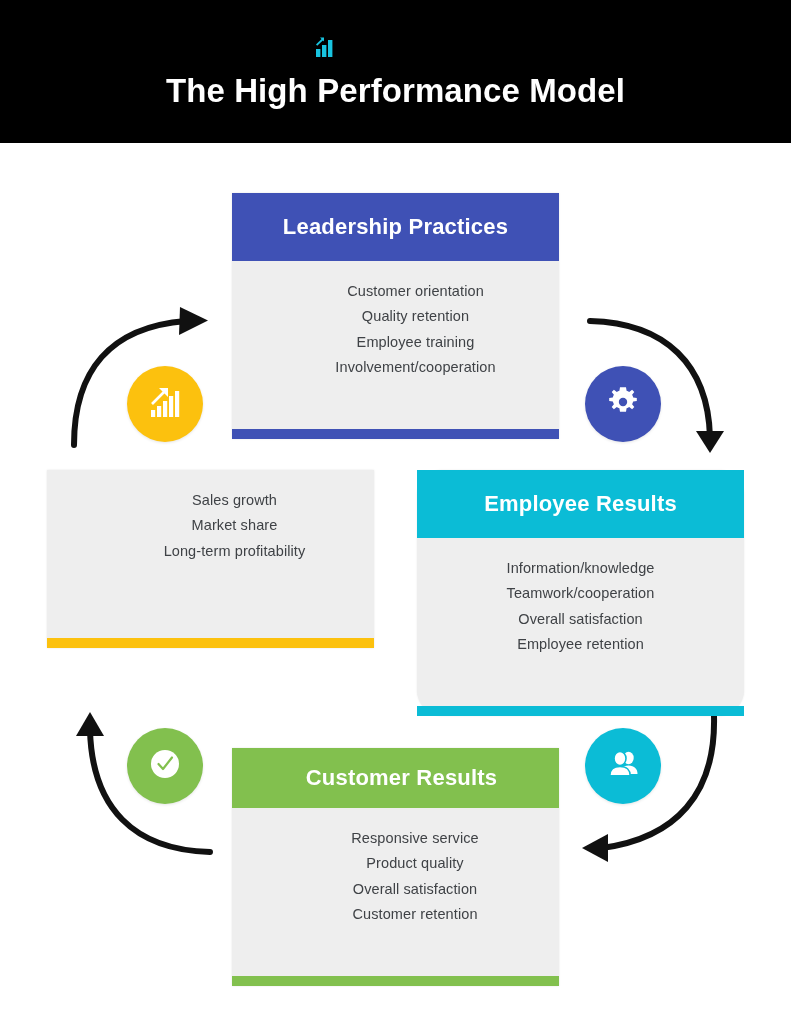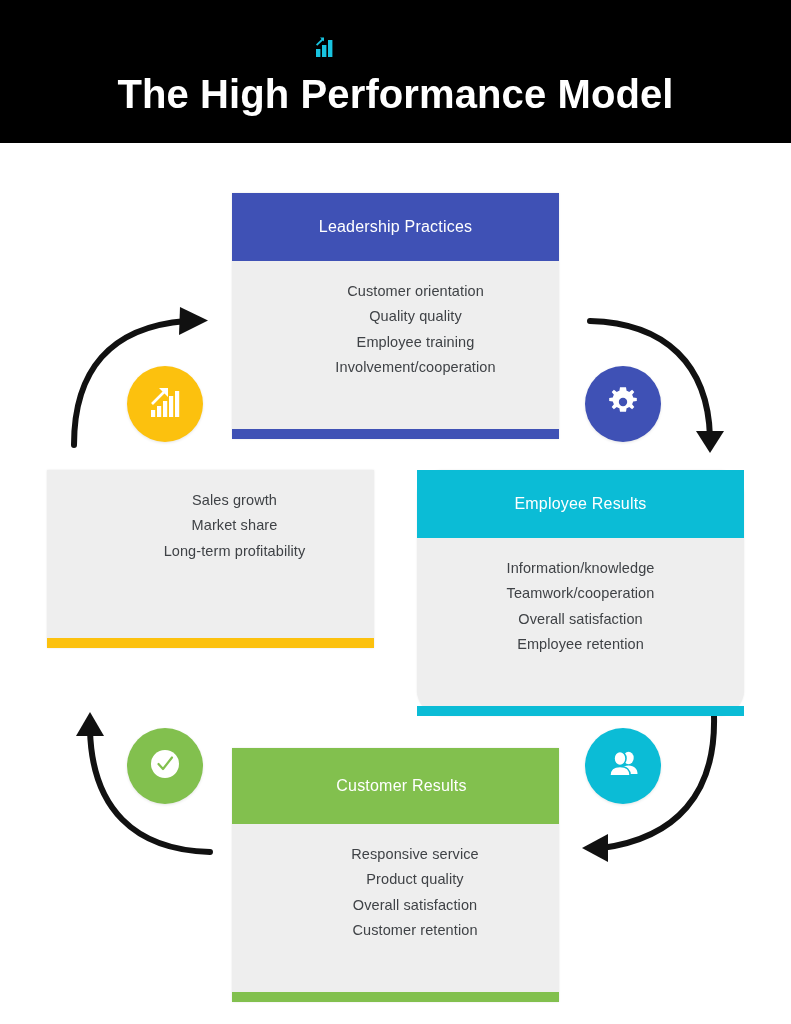--- a/index.html
+++ b/index.html
@@ -34,21 +34,21 @@
     justify-content: center;
     gap: 10px;
   }
   #brand-logo { display: block; }
   #page-title {
     position: absolute;
     left: 0; top: 72px;
     width: 791px;
     text-align: center;
     color: #ffffff;
-    font-size: 40px;
+    font-size: 33px;
     font-weight: bold;
     letter-spacing: 0.1px;
     white-space: nowrap;
   }
 
   
   #canvas {
     position: absolute;
     left: 0; top: 143px;
     width: 791px;
@@ -58,22 +58,22 @@
 
   
   .card {
     position: absolute;
     background: #eeeeee;
     box-sizing: border-box;
     box-shadow: 0 0 2px rgba(0,0,0,0.10);
   }
   .card-title {
     color: #ffffff;
-    font-size: 16px;
-    font-weight: 400;
+    font-size: 22px;
+    font-weight: 700;
     text-align: center;
     letter-spacing: 0.2px;
     display: flex;
     align-items: center;
     justify-content: center;
     white-space: nowrap;
   }
   .card-body {
     text-align: center;
     color: #3f4246;
@@ -95,21 +95,21 @@
   #card-leadership .card-footer{ height: 10px; background: #3f51b5; }
 
   #card-business .card-title { height: 68px; background: #fcc10e; }
   #card-business .card-body  { height: 150px; margin-left: 48px; }
   #card-business .card-footer{ height: 10px; background: #fcc10e; }
 
   #card-employee .card-title { height: 68px; background: #0bbcd6; }
   #card-employee .card-body  { height: 150px; }
   #card-employee .card-footer{ height: 10px; background: #0bbcd6; }
 
-  #card-customer .card-title { height: 76px; background: #82c04e; padding-left: 12px; }
+  #card-customer .card-title { height: 60px; background: #82c04e; padding-left: 12px; }
   #card-customer .card-body  { height: 150px; padding-left: 39px; }
   #card-customer .card-footer{ height: 10px; background: #82c04e; }
 
   
   .badge {
     position: absolute;
     width: 76px;
     height: 76px;
     border-radius: 50%;
     display: flex;
@@ -217,21 +217,21 @@
         <ellipse cx="17" cy="14.5" rx="6" ry="7" fill="#ffffff" stroke="#0bbcd6" stroke-width="1.6"></ellipse>
         <path d="M17 22.5 c6.8 0 10.2 4 10.2 9.2 l-20.4 0 c0-5.2 3.4-9.2 10.2-9.2 z" fill="#ffffff" stroke="#0bbcd6" stroke-width="1.6"></path>
       </svg>
     </span>
   </div>
 
   <div id="card-leadership" class="card">
     <div class="card-title">Leadership Practices</div>
     <div class="card-body">
       <div>Customer orientation</div>
-      <div>Quality quality</div>
+      <div>Quality retention</div>
       <div>Employee training</div>
       <div>Involvement/cooperation</div>
     </div>
     <div class="card-footer"></div>
   </div>
 
   <div id="card-business" class="card">
     <div class="card-body">
       <div>Sales growth</div>
       <div>Market share</div>

